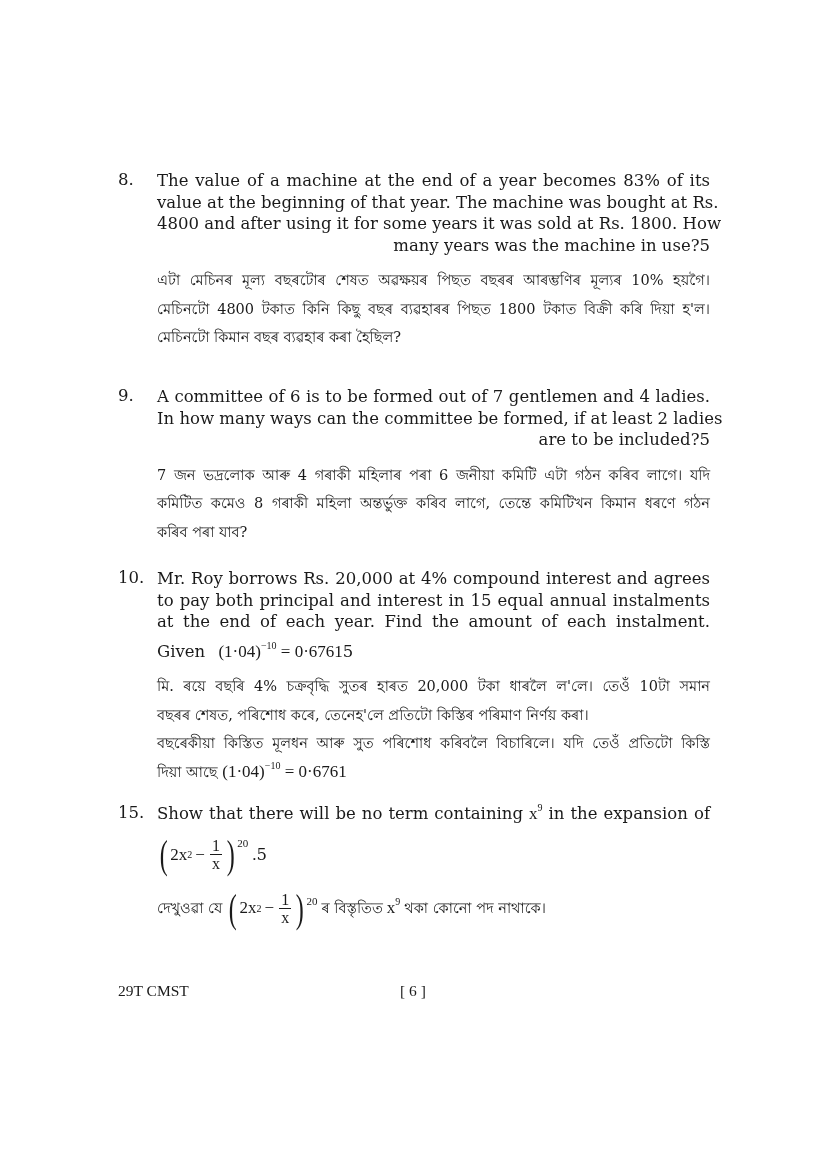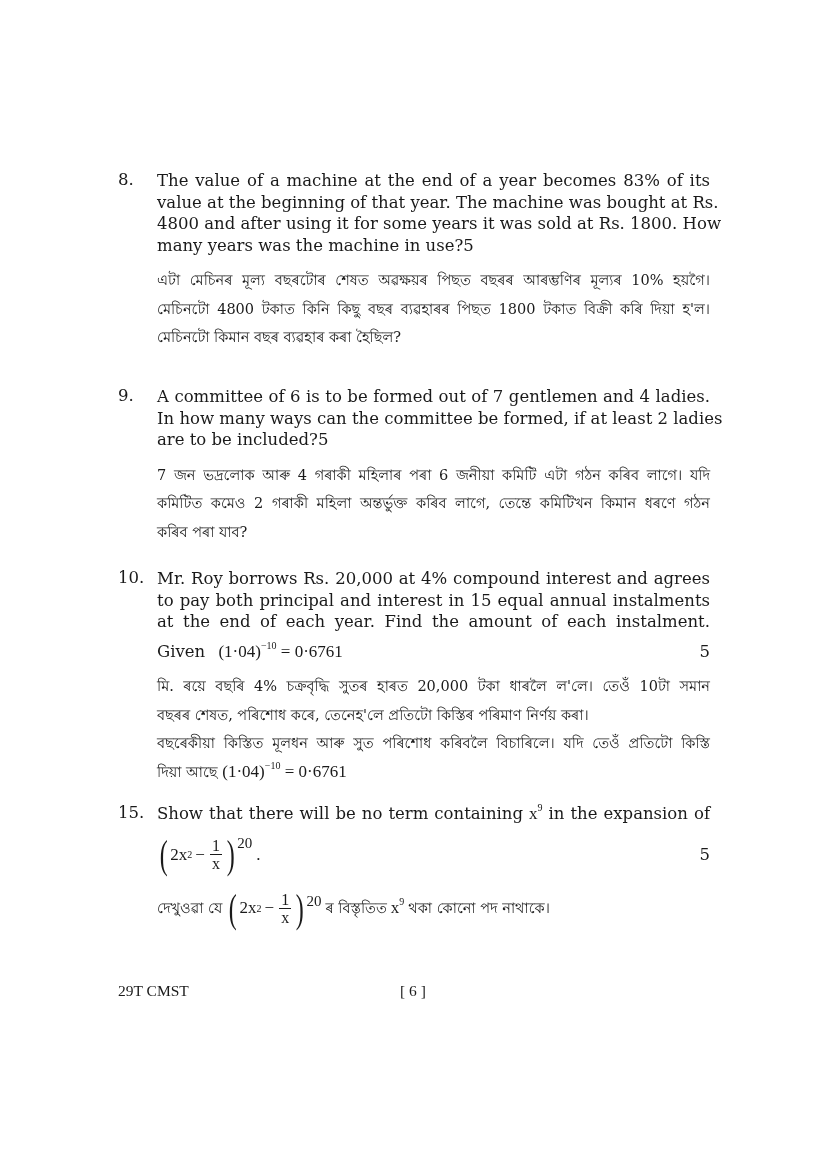--- a/index.html
+++ b/index.html
@@ -3,34 +3,34 @@
 <meta charset="utf-8">
 <style>
   html, body { margin: 0; padding: 0; background: #ffffff; }
   body { width: 826px; height: 1169px; position: relative; overflow: hidden;
          font-family: "DejaVu Serif", "Liberation Serif", serif; color: #1a1a1a; }
   .q { position: absolute; left: 118px; width: 592px; }
   .qnum { position: absolute; left: 0; top: 0; font-size: 16.5px; }
   .qbody { margin-left: 39px; }
   .en { font-size: 16.5px; line-height: 21.5px; text-align: justify; }
   .en .line { display: block; text-align: justify; text-align-last: justify; white-space: nowrap; }
-  .en .line.last { text-align-last: left; display: flex; justify-content: flex-start; }
+  .en .line.last { text-align-last: left; display: flex; justify-content: flex-end; }
   .as { font-size: 14.5px; line-height: 28.5px; margin-top: 10px; }
   .as .line { display: block; text-align-last: justify; white-space: nowrap; }
   .as .line.last { text-align-last: left; }
   .marks { font-size: 16.5px; }
-  .row { display: flex; justify-content: space-between; align-items: center; }
+  .row { display: flex; align-items: center; }
   .math { font-family: "Liberation Serif", "DejaVu Serif", serif; font-size: 17px; }
   sup { font-size: 10px; vertical-align: 8px; line-height: 0; }
   .it { }
   .paren-expr { display: inline-flex; align-items: center; font-family: "Liberation Serif", serif; font-size: 17px; }
   .big-paren { font-size: 40px; line-height: 40px; font-weight: 200; transform: scaleX(0.6); display: inline-block; }
   .frac { display: inline-flex; flex-direction: column; align-items: center; margin: 0 2px; font-size: 16px; line-height: 17px; }
   .frac .num { border-bottom: 1px solid #1a1a1a; padding: 0 2px; }
-  .outer-sup { font-size: 15px; align-self: flex-start; margin-top: -2px; }
+  .outer-sup { font-size: 11px; align-self: flex-start; margin-top: -2px; }
   .footer { position: absolute; top: 982px; left: 118px; width: 592px; font-family: "Liberation Serif", serif; font-size: 15.5px; }
   .footer .code { position: absolute; left: 0; }
   .footer .page { position: absolute; left: 282px; }
 </style>
 </head>
 <body>
 
 <div class="q" style="top:170px;">
   <span class="qnum">8.</span>
   <div class="qbody">
@@ -57,21 +57,21 @@
     <div class="en">
       <span class="line">A committee of 6 is to be formed out of 7 gentlemen and 4 ladies.</span>
       <span class="line">In how many ways can the committee be formed, if at least 2 ladies</span>
       <span class="line last">
         <span>are to be included?</span>
         <span class="marks">5</span>
       </span>
     </div>
     <div class="as">
       <span class="line">7 জন ভদ্ৰলোক আৰু 4 গৰাকী মহিলাৰ পৰা 6 জনীয়া কমিটি এটা গঠন কৰিব লাগে। যদি</span>
-      <span class="line">কমিটিত কমেও 2 গৰাকী মহিলা অন্তৰ্ভুক্ত কৰিব লাগে, তেন্তে কমিটিখন কিমান ধৰণে গঠন</span>
+      <span class="line">কমিটিত কমেও 8 গৰাকী মহিলা অন্তৰ্ভুক্ত কৰিব লাগে, তেন্তে কমিটিখন কিমান ধৰণে গঠন</span>
       <span class="line last">কৰিব পৰা যাব?</span>
     </div>
   </div>
 </div>
 
 <div class="q" style="top:568px;">
   <span class="qnum">10.</span>
   <div class="qbody">
     <div class="en">
       <span class="line">Mr. Roy borrows Rs. 20,000 at 4% compound interest and agrees</span>

